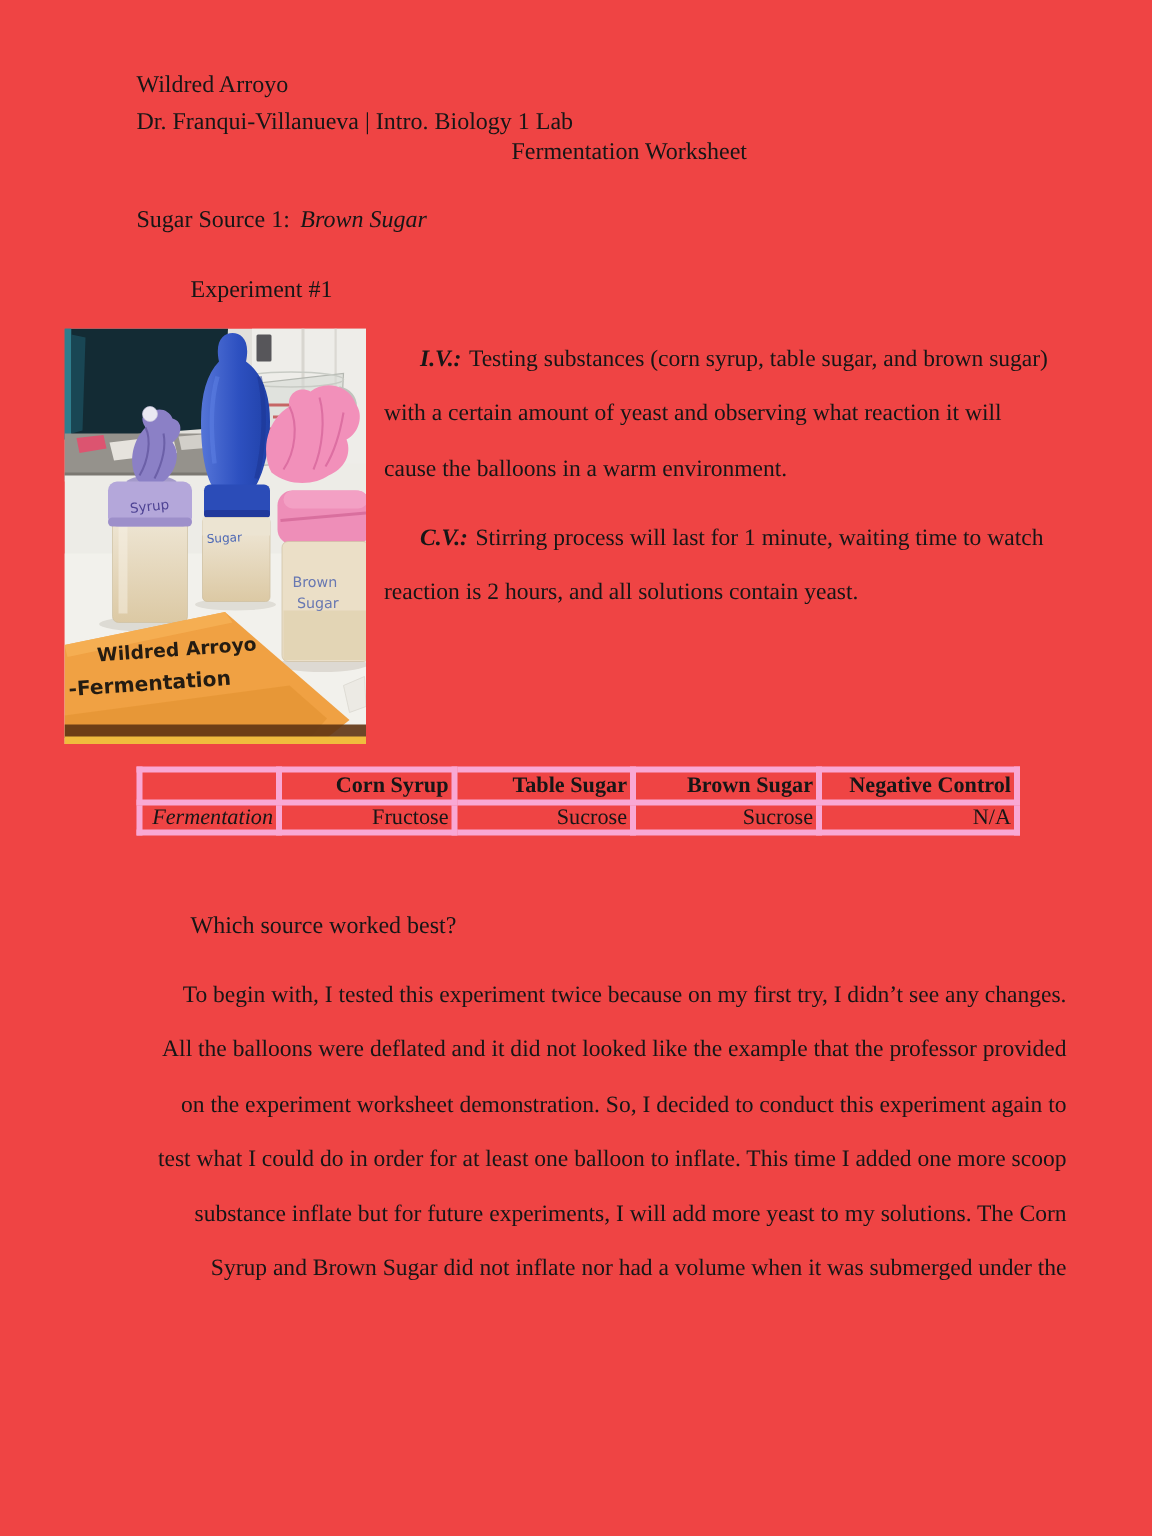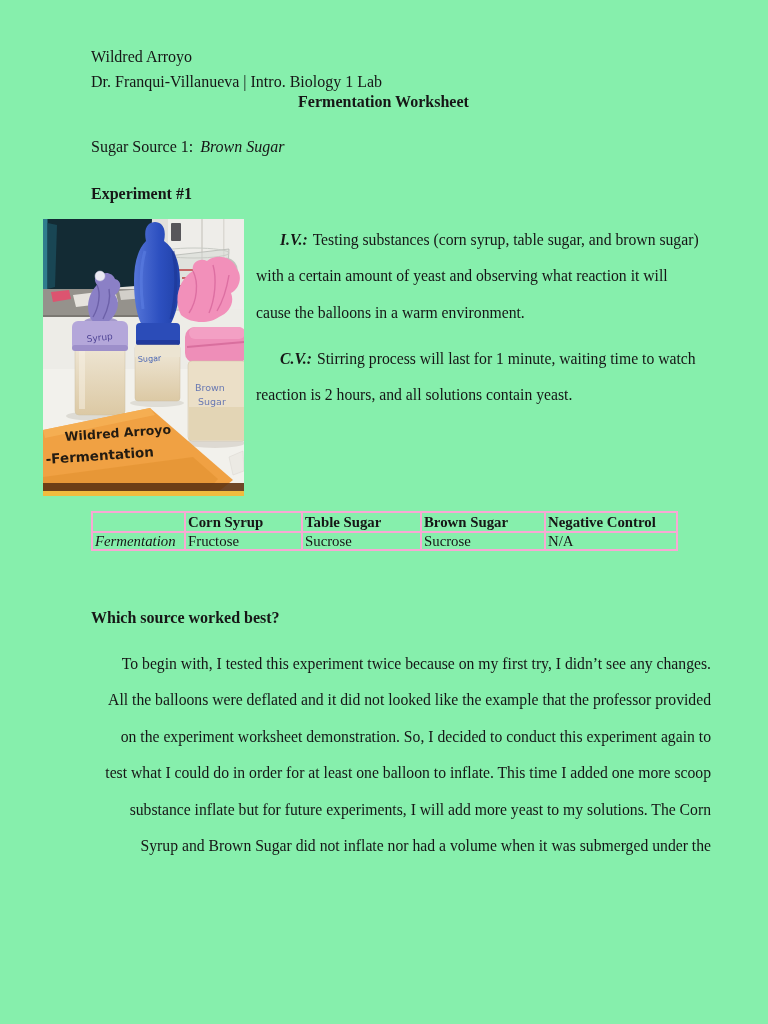--- a/index.html
+++ b/index.html
@@ -1,35 +1,35 @@
 <!DOCTYPE html>
 <html><head>
 <meta charset="utf-8">
 <style>
   html,body { margin:0; padding:0; background:#ffffff; }
   .page {
-    position:relative; width:768px; height:1024px; background:#86efac;
+    position:relative; width:768px; height:1024px; background:#ef4444;
     font-family:"Liberation Serif", serif; color:#161616; overflow:hidden;
   }
   .abs { position:absolute; }
   .nowrap { white-space:nowrap; }
   .fs16 { font-size:16px; line-height:1.15; }
-  .bold { font-weight:bold; }
+  .bold { font-weight:normal;margin-left:36px; }
   .italic { font-style:italic; }
   .center { text-align:center; }
   
   .vars { left:256px; top:222px; width:436px; font-size:15.7px; }
   .var-p { line-height:36.4px; }
   .var-p + .var-p { margin-top:9.5px; }
   .var-label { font-weight:bold; font-style:italic; margin-right:5px;margin-left:24px; }
   
   .tbl-wrap { left:91px; top:511px; width:585px; }
   table.results { border-collapse:collapse; width:585px; font-size:14.8px; table-layout:fixed; }
   table.results th, table.results td {
-    border:2px solid #f9a8d4; text-align:left; padding:0 2px; line-height:1.1;
+    border:4px solid #f9a8d4; text-align:right; padding:0 2px; line-height:1.1;
   }
   table.results th { height:18px; font-weight:bold; }
   table.results td { height:15px; }
   td.row-label { font-style:italic; }
   
   .body-lines { left:91px; top:646px; width:620px; font-size:15.7px;text-align:right; }
   .body-lines .line { line-height:36.4px; white-space:nowrap; }
   .photo { left:43px; top:219px; width:201px; height:277px; }
   .photo svg { display:block; }
 </style>

